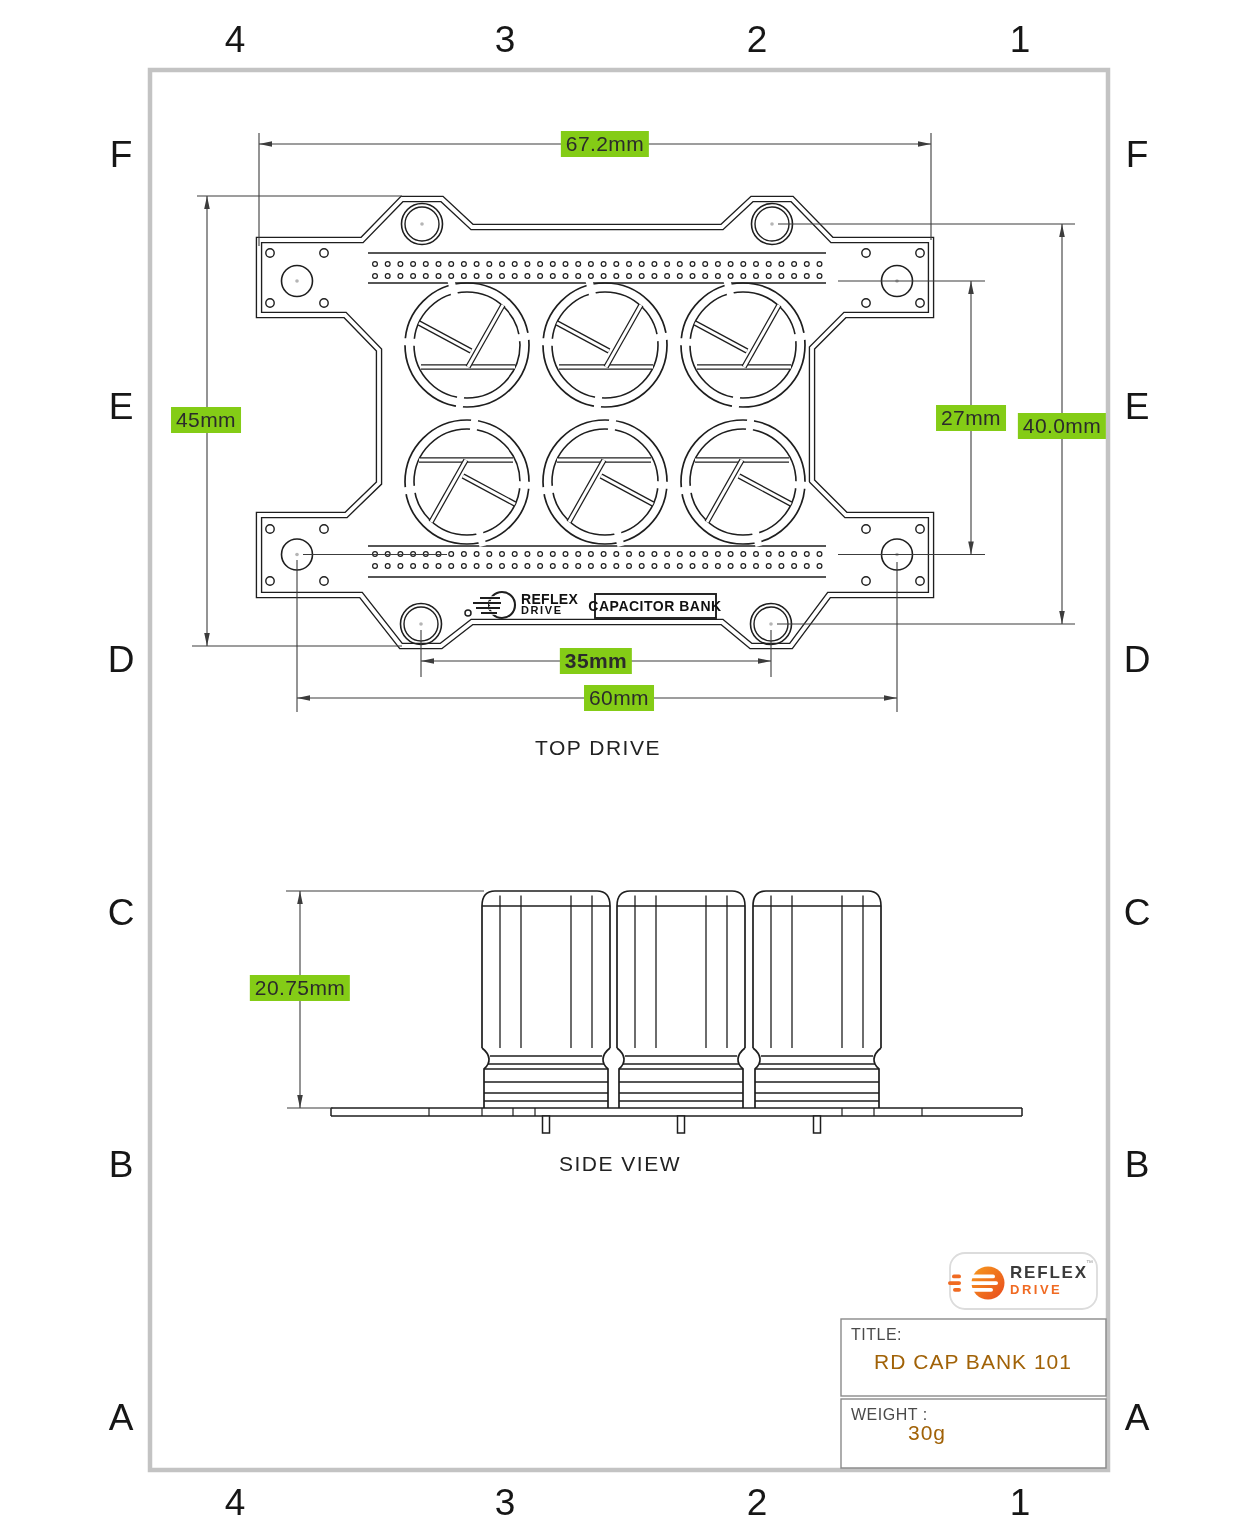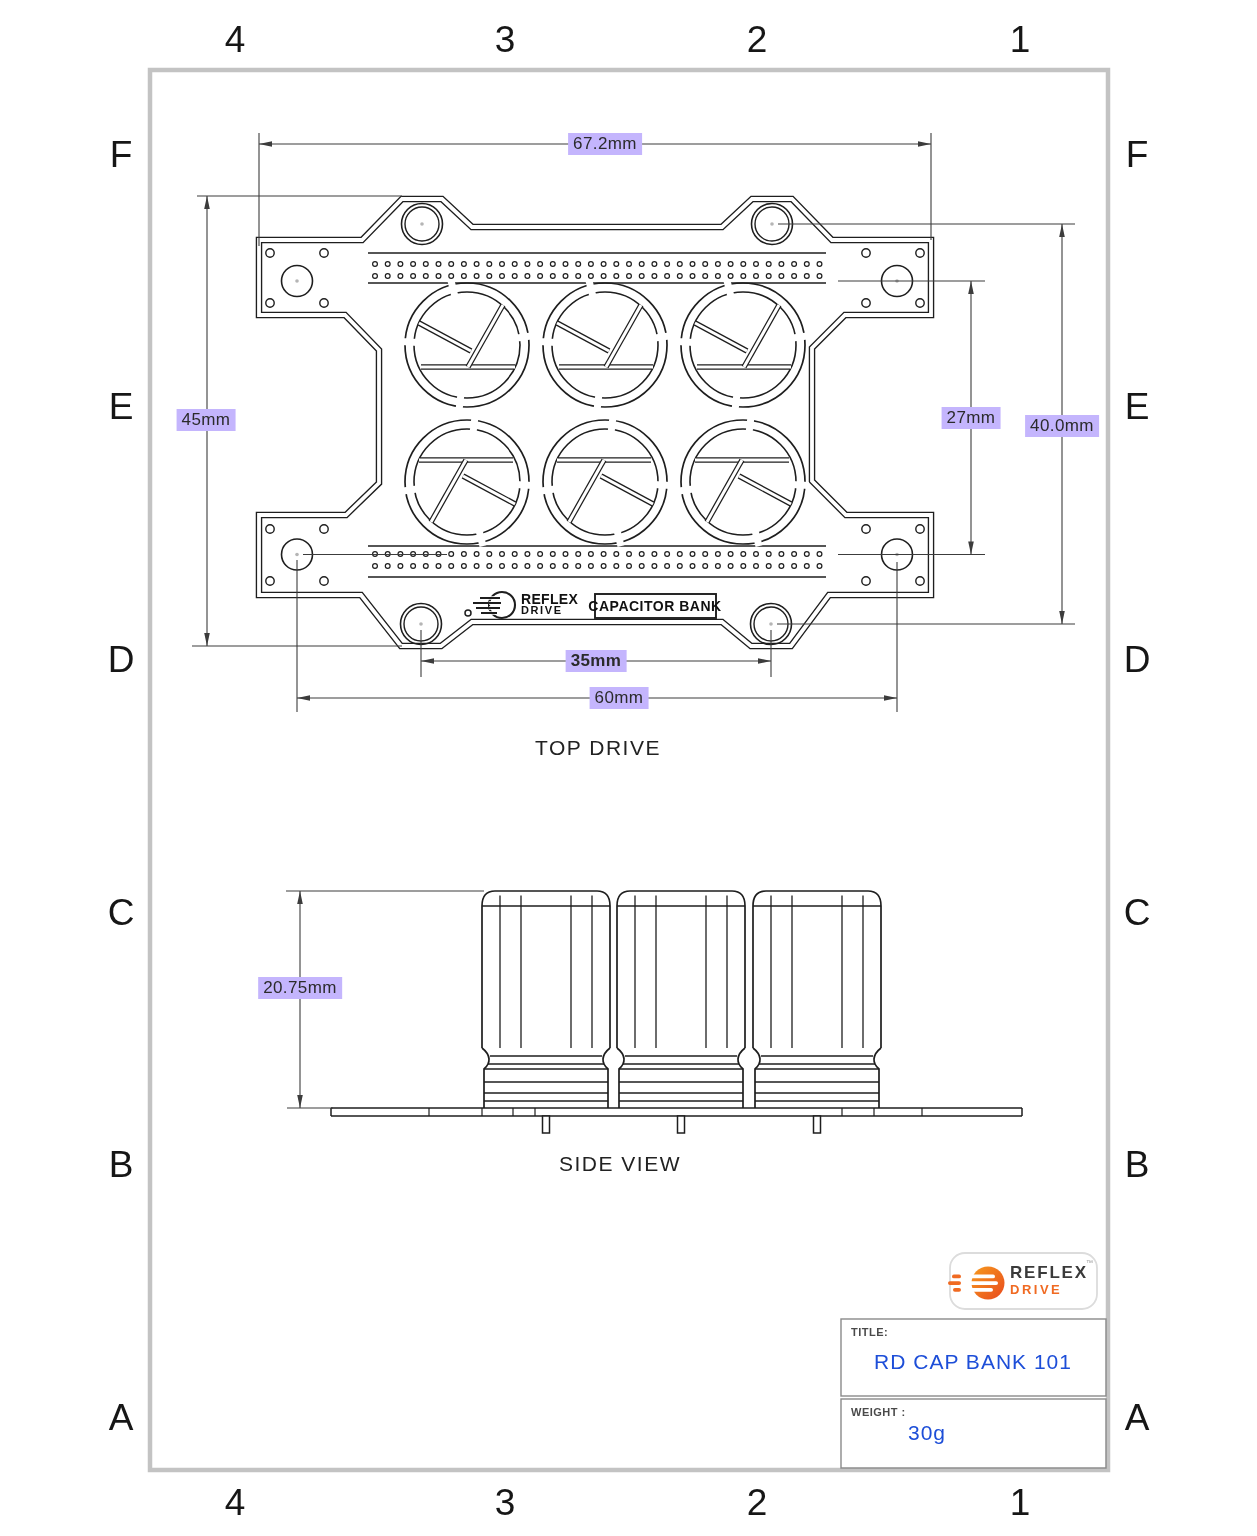--- a/index.html
+++ b/index.html
@@ -1,31 +1,31 @@
 <!DOCTYPE html>
 <html><head>
 <meta charset="utf-8">
 <style>
   html,body{margin:0;padding:0;background:#fff;}
   .sheet{position:relative;width:1257px;height:1536px;background:#fff;overflow:hidden;
          font-family:"Liberation Sans",sans-serif;color:#1e1e1e;}
   .svg-layer{position:absolute;left:0;top:0;}
   .lbl{position:absolute;white-space:nowrap;}
   .ctr{transform:translate(-50%,-50%);}
-  .dim{font-size:17px;font-weight:400;color:#2b2b2b;background:#c4b5fd;padding:1px 5px;letter-spacing:.4px;}
+  .dim{font-size:21px;font-weight:400;color:#2b2b2b;background:#84cc16;padding:1px 5px;letter-spacing:.4px;}
   .caption{font-size:21px;letter-spacing:1.5px;color:#222;background:#fff;padding:0 4px;}
   .grid-label{position:absolute;font-size:37px;font-weight:300;color:#161616;transform:translate(-50%,-50%);}
   .plate-brand1{left:521px;top:592px;font-size:14px;font-weight:700;letter-spacing:.3px;color:#111;line-height:1;}
   .plate-brand2{left:521px;top:605px;font-size:11px;font-weight:700;letter-spacing:1.6px;color:#111;line-height:1;}
   .capbank{left:655px;top:606px;font-size:14px;font-weight:700;letter-spacing:.5px;color:#111;}
   .plaque-brand1{left:1010px;top:1264px;font-size:17px;font-weight:700;letter-spacing:1.8px;color:#3a3a3a;line-height:1;}
   .plaque-tm{left:1086px;top:1259px;font-size:7px;color:#999;line-height:1;}
   .plaque-brand2{left:1010px;top:1283px;font-size:13px;font-weight:700;letter-spacing:2.5px;color:#f06a22;line-height:1;}
-  .tb-small{font-size:11px;letter-spacing:.5px;color:#4a4a4a;line-height:1;font-weight:bold;}
-  .tb-big{font-size:21px;letter-spacing:1px;color:#1d4ed8;line-height:1;}
+  .tb-small{font-size:16px;letter-spacing:.5px;color:#4a4a4a;line-height:1;}
+  .tb-big{font-size:21px;letter-spacing:1px;color:#a16207;line-height:1;}
 </style>
 </head>
 <body>
 
 <div class="sheet">
 
   <div id="svg-holder">
       <svg class="svg-layer" width="1257" height="1536" viewBox="0 0 1257 1536">
         <g>
           <rect x="150" y="70" width="958" height="1400" fill="none" stroke="#C3C3C3" stroke-width="4.5"></rect>

